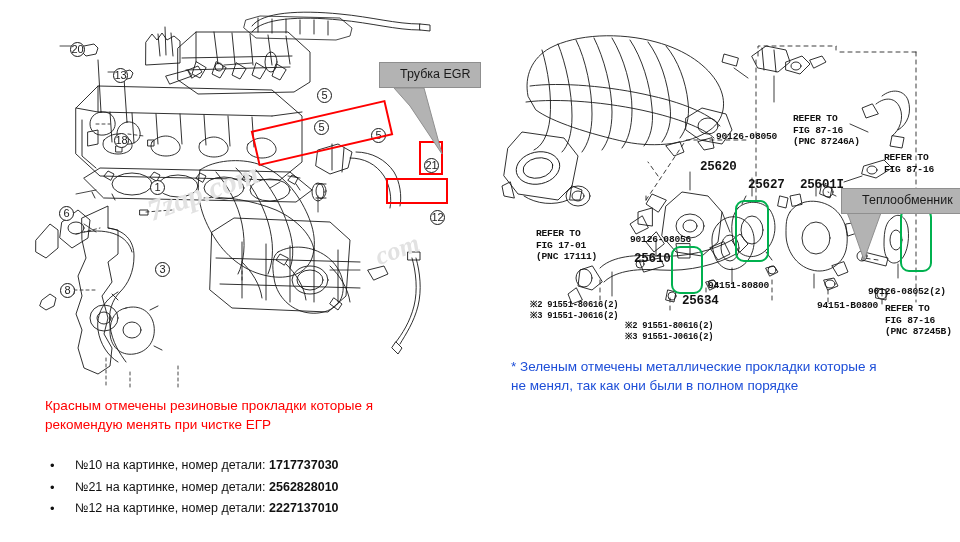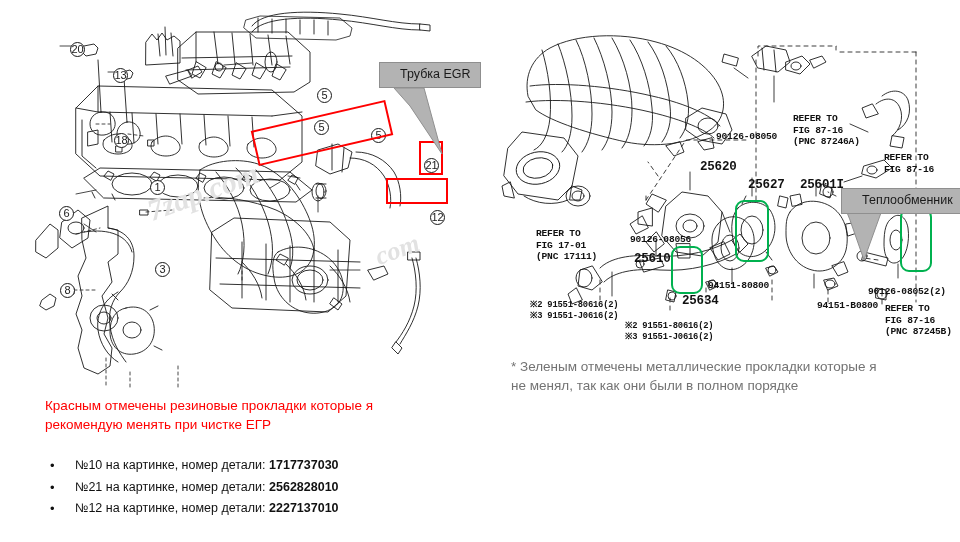--- a/index.html
+++ b/index.html
@@ -67,21 +67,21 @@
     left: 45px; top: 396px;
     width: 410px;
     color: #ff0000;
     font-size: 13.5px;
     line-height: 1.42;
   }
   #note-green {
     position: absolute;
     left: 511px; top: 357px;
     width: 430px;
-    color: #737373;
+    color: #1d4ed8;
     font-size: 13.5px;
     line-height: 1.42;
   }
   #bullets {
     position: absolute;
     left: 45px; top: 455px;
     width: 420px;
     color: #111111;
     font-size: 12.5px;
   }

